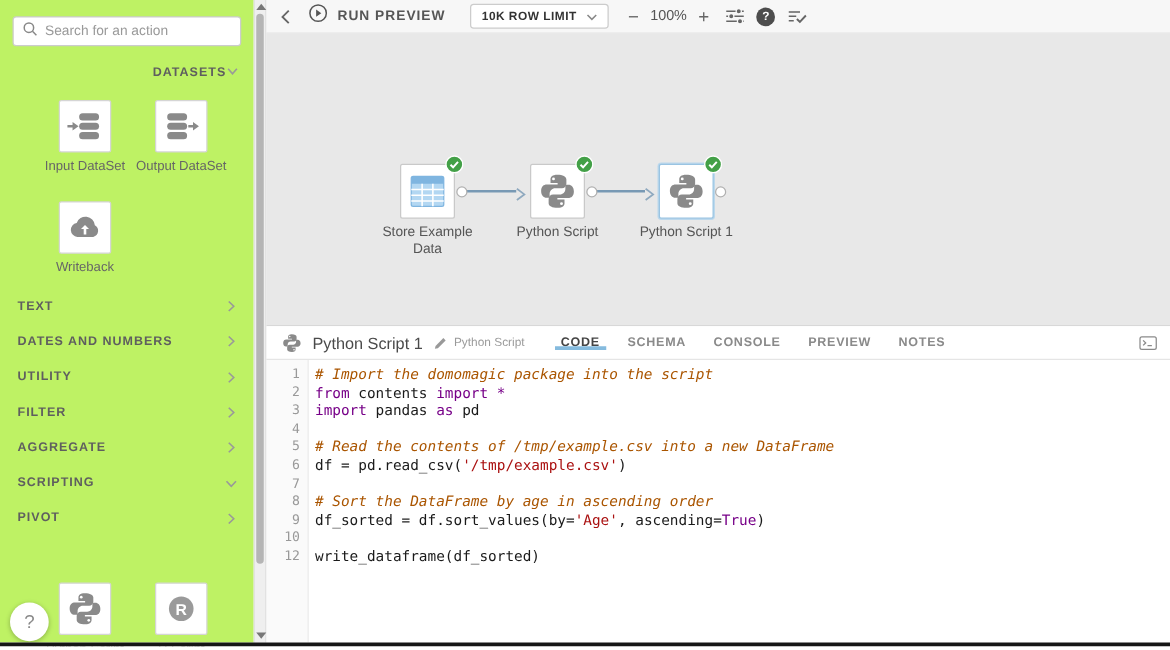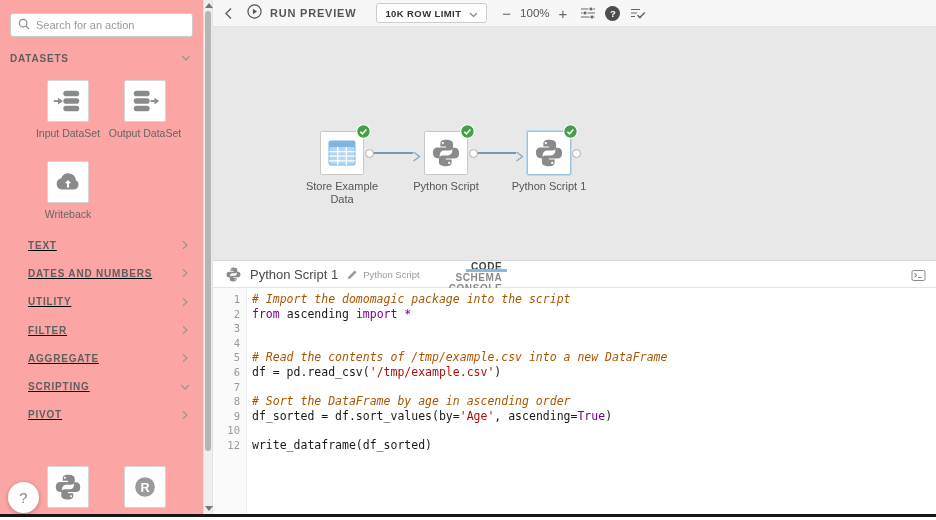--- a/index.html
+++ b/index.html
@@ -1,29 +1,29 @@
 <!DOCTYPE html>
 <html><head>
 <meta charset="utf-8">
 <style>
   * { margin:0; padding:0; box-sizing:border-box; }
   html,body { background:#fff; }
   body { font-family:"Liberation Sans", sans-serif; }
   .app { position:relative; width:936px; height:520px; background:#fff; overflow:hidden; }
 
   
-  .sidebar { position:absolute; left:0; top:0; width:203px; height:514px; background:#fca5a5; z-index:1; }
+  .sidebar { position:absolute; left:0; top:0; width:203px; height:514px; background:#bef264; z-index:1; }
   .search-wrap { position:absolute; left:10px; top:13px; width:183px; height:24px; border:1px solid #ccc; border-radius:3px; background:#fff; display:flex; align-items:center; padding:0 7px; }
   .search-wrap input { border:none; outline:none; flex:1; font-size:11px; color:#555; margin-left:6px; font-family:"Liberation Sans",sans-serif; }
   .search-wrap input::placeholder { color:#999; }
-  .side-header { position:absolute; left:10px; right:12px; top:48px; height:20px; display:flex; justify-content:space-between; align-items:center;gap:23px; }
+  .side-header { position:absolute; left:10px; right:12px; top:48px; height:20px; display:flex; justify-content:flex-end; align-items:center; }
   .sec-label { font-size:10px; font-weight:700; letter-spacing:.8px; color:#5f5f5f; }
   .icon-box { position:absolute; width:42px; height:42px; background:#fff; border:1px solid #d5d5d5; border-radius:2px; display:flex; align-items:center; justify-content:center; color:#8a8a8a; }
   .box-label { position:absolute; font-size:10.5px; color:#666; text-align:center; width:84px; line-height:12px; }
-  .side-sections { position:absolute; left:18px; right:0; top:231px;text-decoration:underline; }
+  .side-sections { position:absolute; left:4px; right:0; top:231px; }
   .side-row { height:28.3px; display:flex; align-items:center; justify-content:space-between; padding:0 13px 0 10px; cursor:pointer; }
   .help-fab { position:absolute; left:8px; top:482px; width:31px; height:31px; border-radius:50%; background:#fff; box-shadow:0 1px 4px rgba(0,0,0,.28); display:flex; align-items:center; justify-content:center; font-size:15px; color:#8a8a8a; }
 
   
   .side-scroll { position:absolute; left:203px; top:0; width:10px; height:514px; background:#efefef; border-left:1px solid #e2e2e2; border-right:1px solid #e2e2e2; z-index:2; }
   .scroll-thumb { position:absolute; left:1px; width:6px; top:11px; height:440px; background:#b5b5b5; border-radius:3px; }
   .scroll-arrow { position:absolute; left:1px; width:0; height:0; border-left:4px solid transparent; border-right:4px solid transparent; }
   .scroll-arrow.up { top:3px; border-bottom:5px solid #777; }
   .scroll-arrow.down { top:506px; border-top:5px solid #777; }
 
@@ -45,21 +45,21 @@
   .badge { position:absolute; width:15px; height:15px; }
   .port { position:absolute; width:9px; height:9px; border-radius:50%; background:#fff; border:1.5px solid #b0b0b0; }
   .edge { position:absolute; height:2px; background:#7899b4; }
   .arrowhead { position:absolute; width:9px; height:11px; }
 
   
   .panel { position:absolute; left:213px; top:260px; width:723px; height:254px; background:#fff; border-top:1px solid #d8d8d8; }
   .panel-header { position:relative; height:27px; border-bottom:1px solid #e5e5e5; display:flex; align-items:center; background:#fff; }
   .panel-title { font-size:13px; color:#4a4a4a; margin-left:8px; }
   .panel-subtitle { font-size:9.5px; color:#9a9a9a; margin-left:5px; }
-  .tabs { display:flex; align-items:flex-end; height:100%; margin-left:18px;flex-direction:column; }
+  .tabs { display:flex; align-items:center; height:100%; margin-left:18px; }
   .tab { position:relative; display:flex; align-items:center; padding:0 11px; font-size:10px; font-weight:700; letter-spacing:.6px; color:#8a8a8a; cursor:pointer; }
   .tab.active { color:#444; }
   .tab.active .tab-underline { position:absolute; left:6px; right:6px; bottom:0; height:3px; background:#85bbde; }
   .expand-btn { position:absolute; right:10px; top:7px; cursor:pointer; }
 
   
   .code-area { position:absolute; left:0; right:0; top:27px; bottom:0; background:#fff; overflow:hidden; font-family:"DejaVu Sans Mono", monospace; font-size:11.5px; }
   .gutter { position:absolute; left:0; top:0; bottom:0; width:34px; background:#fafafa; border-right:1px solid #ececec; }
   .code-line { display:flex; height:14.6px; line-height:14.6px; white-space:pre; }
   .ln { width:34px; flex:0 0 34px; text-align:right; padding-right:7px; color:#999; font-size:10.5px; }
@@ -388,22 +388,22 @@
             <rect x="1" y="1.5" width="13" height="10" rx="1.5" fill="#fff" stroke="#8a8a8a"></rect>
             <path d="M3.5 8.3l2-2-2-2" stroke="#8a8a8a" fill="none" stroke-width="1.1"></path>
             <path d="M7 8.5h3.5" stroke="#8a8a8a" stroke-width="1.1"></path>
           </svg>
       </span>
     </div>
     <div class="code-area">
       <div class="gutter"></div>
       <div class="code-lines" id="code-lines">
           <div class="code-line"><span class="ln">1</span><span class="lc"><span class="tk-c"># Import the domomagic package into the script</span></span></div>
-          <div class="code-line"><span class="ln">2</span><span class="lc"><span class="tk-k">from</span><span> ascending </span><span class="tk-k">import</span><span> </span><span class="tk-k">*</span></span></div>
-          <div class="code-line"><span class="ln">3</span></div>
+          <div class="code-line"><span class="ln">2</span><span class="lc"><span class="tk-k">from</span><span> contents </span><span class="tk-k">import</span><span> </span><span class="tk-k">*</span></span></div>
+          <div class="code-line"><span class="ln">3</span><span class="lc"><span class="tk-k">import</span><span> pandas </span><span class="tk-k">as</span><span> pd</span></span></div>
           <div class="code-line"><span class="ln">4</span><span class="lc"></span></div>
           <div class="code-line"><span class="ln">5</span><span class="lc"><span class="tk-c"># Read the contents of /tmp/example.csv into a new DataFrame</span></span></div>
           <div class="code-line"><span class="ln">6</span><span class="lc"><span>df = pd.read_csv(</span><span class="tk-s">'/tmp/example.csv'</span><span>)</span></span></div>
           <div class="code-line"><span class="ln">7</span><span class="lc"></span></div>
           <div class="code-line"><span class="ln">8</span><span class="lc"><span class="tk-c"># Sort the DataFrame by age in ascending order</span></span></div>
           <div class="code-line"><span class="ln">9</span><span class="lc"><span>df_sorted = df.sort_values(by=</span><span class="tk-s">'Age'</span><span>, ascending=</span><span class="tk-k">True</span><span>)</span></span></div>
           <div class="code-line"><span class="ln">10</span><span class="lc"></span></div>
           <div class="code-line"><span class="ln">12</span><span class="lc"><span>write_dataframe(df_sorted)</span></span></div>
         </div>
     </div>

